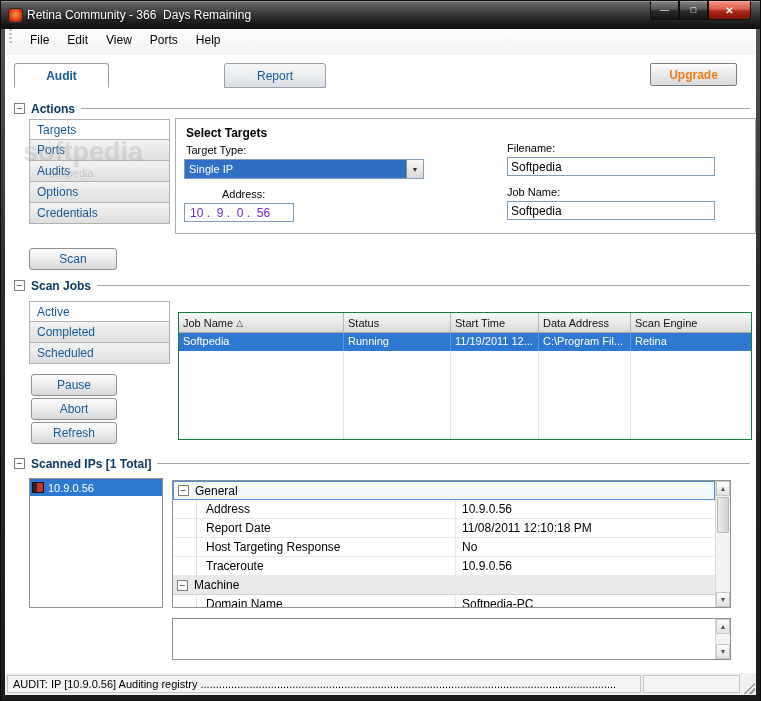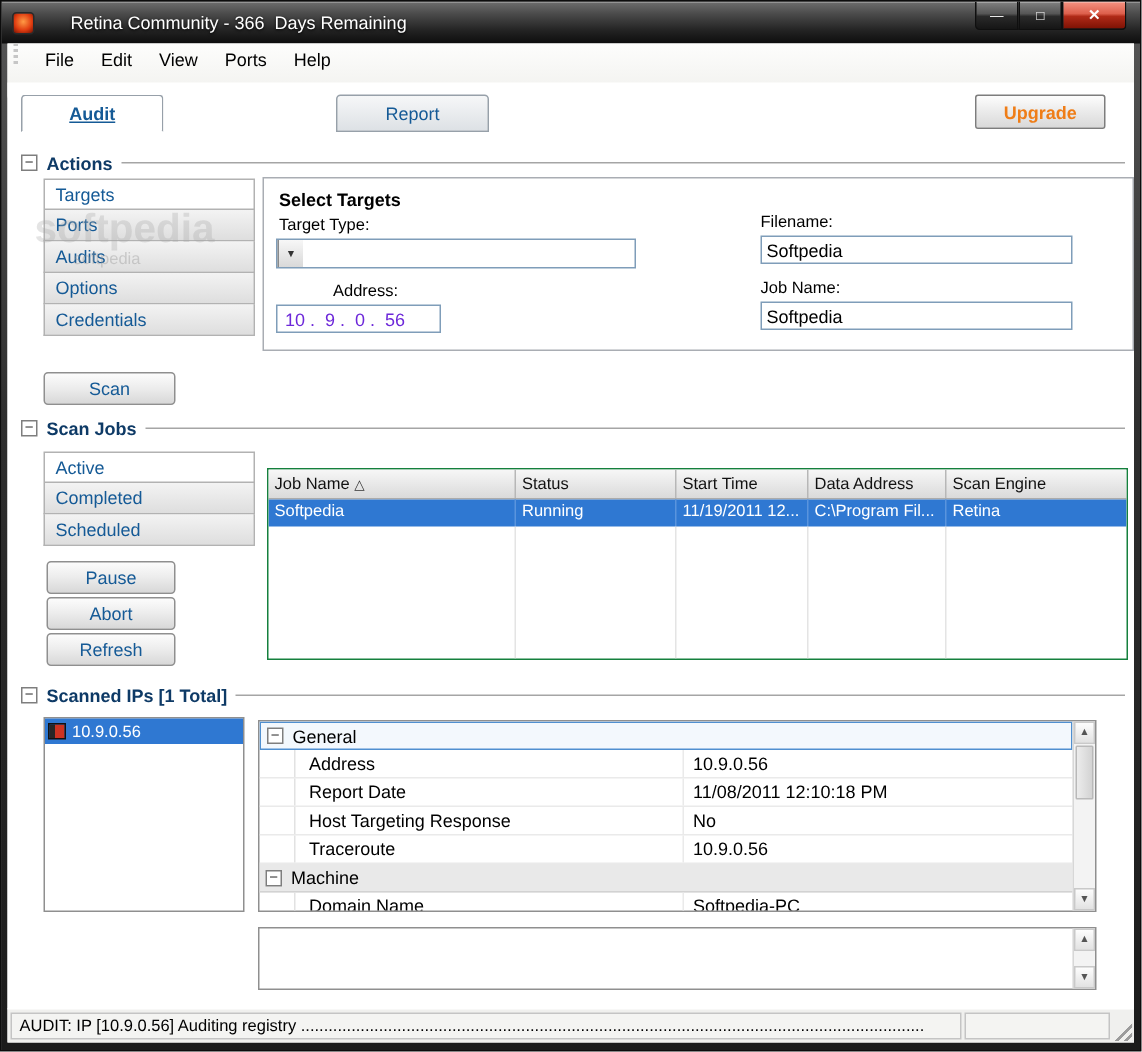--- a/index.html
+++ b/index.html
@@ -11,21 +11,21 @@
     border:1px solid #0c0c0c; overflow:hidden; }
 
   
   .titlebar { position:absolute; top:0; left:0; right:0; height:28px;
     background:linear-gradient(180deg,#6e6e6e 0%,#4a4a4a 30%,#222 70%,#0d0d0d 100%);
     box-shadow:inset 0 1px 0 rgba(255,255,255,.28);
     display:flex; align-items:center; padding:0 7px; }
   .app-icon { width:15px; height:15px; border-radius:3px; flex:none;
     background:radial-gradient(circle at 50% 42%, #ff9a45, #e03c10 58%, #701204);
     border:1px solid #2a2a2a; }
-  .title-text { color:#fff; font-size:12px; margin-left:24px; white-space:pre;
+  .title-text { color:#fff; font-size:12px; margin-left:4px; white-space:pre;
     text-shadow:0 1px 2px #000; }
   .win-buttons { position:absolute; top:0; right:9px; display:flex; }
   .win-btn { height:19px; width:29px; border:1px solid #0f0f0f; border-top:none;
     background:linear-gradient(#828282,#565656 45%,#2a2a2a 55%,#161616);
     color:#fff; display:flex; align-items:center; justify-content:center;
     font-size:9px; box-shadow:inset 0 1px 0 rgba(255,255,255,.3); }
   .win-btn.min { border-radius:0 0 0 3px; }
   .win-btn.close { width:43px; border-radius:0 0 3px 0; font-size:10px; font-weight:bold;
     background:linear-gradient(#f59483,#dd5f4c 45%,#b02a18 55%,#7e1204); }
 
@@ -182,21 +182,21 @@
       <span class="menu-grip"></span>
       <span class="menu-item">File</span>
       <span class="menu-item">Edit</span>
       <span class="menu-item">View</span>
       <span class="menu-item">Ports</span>
       <span class="menu-item">Help</span>
     </div>
 
     <div class="main">
 
-      <div class="tab active" style="left:9px; width:95px;text-decoration:underline;">Audit</div>
+      <div class="tab active" style="left:9px; width:95px;">Audit</div>
       <div class="tab" style="left:219px; width:102px;">Report</div>
       <div class="upgrade-btn">Upgrade</div>
 
       <div class="section-head" style="top:46px;">
         <span class="collapse-box">−</span>
         <span class="section-title">Actions</span>
         <span class="rule"></span>
       </div>
 
       <div class="side-list" style="top:64px;">
@@ -208,20 +208,21 @@
       </div>
 
       <div class="watermark-big">softpedia</div>
       <div class="watermark-small">softpedia</div>
 
       <div class="targets-panel">
         <div class="panel-title">Select Targets</div>
 
         <div class="field-label" style="left:10px; top:25px;">Target Type:</div>
         <div class="combo">
+          <span class="combo-text">Single IP</span>
           <span class="combo-btn">▼</span>
         </div>
 
         <div class="field-label" style="left:10px; top:69px;margin-left:36px;">Address:</div>
         <div class="ip-field">10 .  9 .  0 .  56</div>
 
         <div class="field-label" style="left:331px; top:23px;">Filename:</div>
         <input class="text-input" style="left: 331px; top: 38px; width: 208px;" value="Softpedia">
 
         <div class="field-label" style="left:331px; top:67px;">Job Name:</div>

